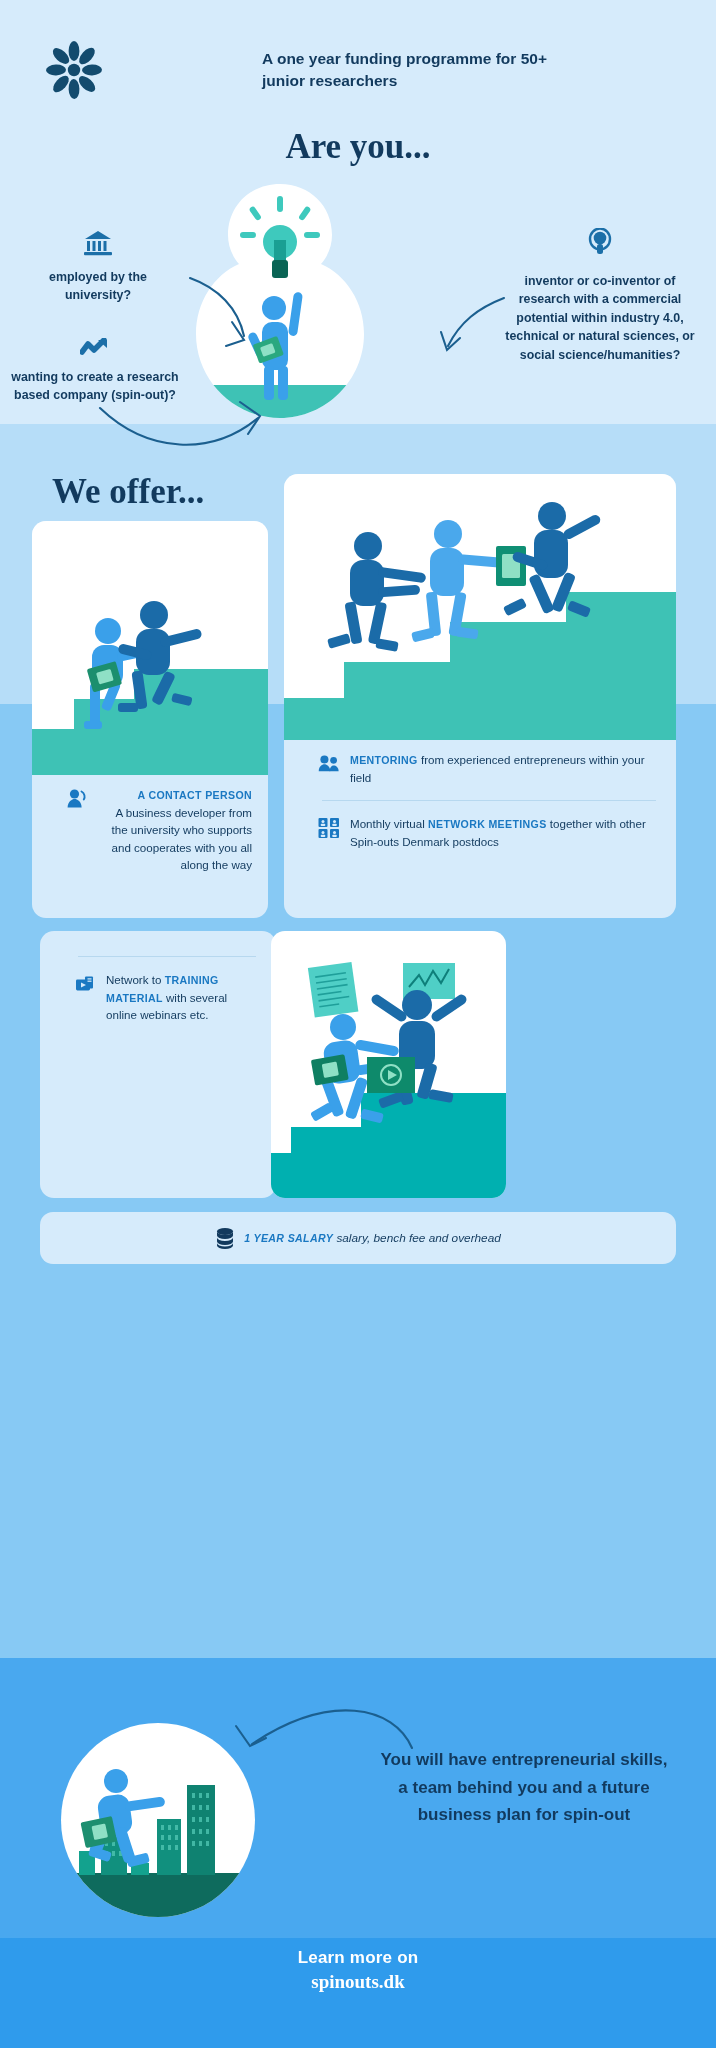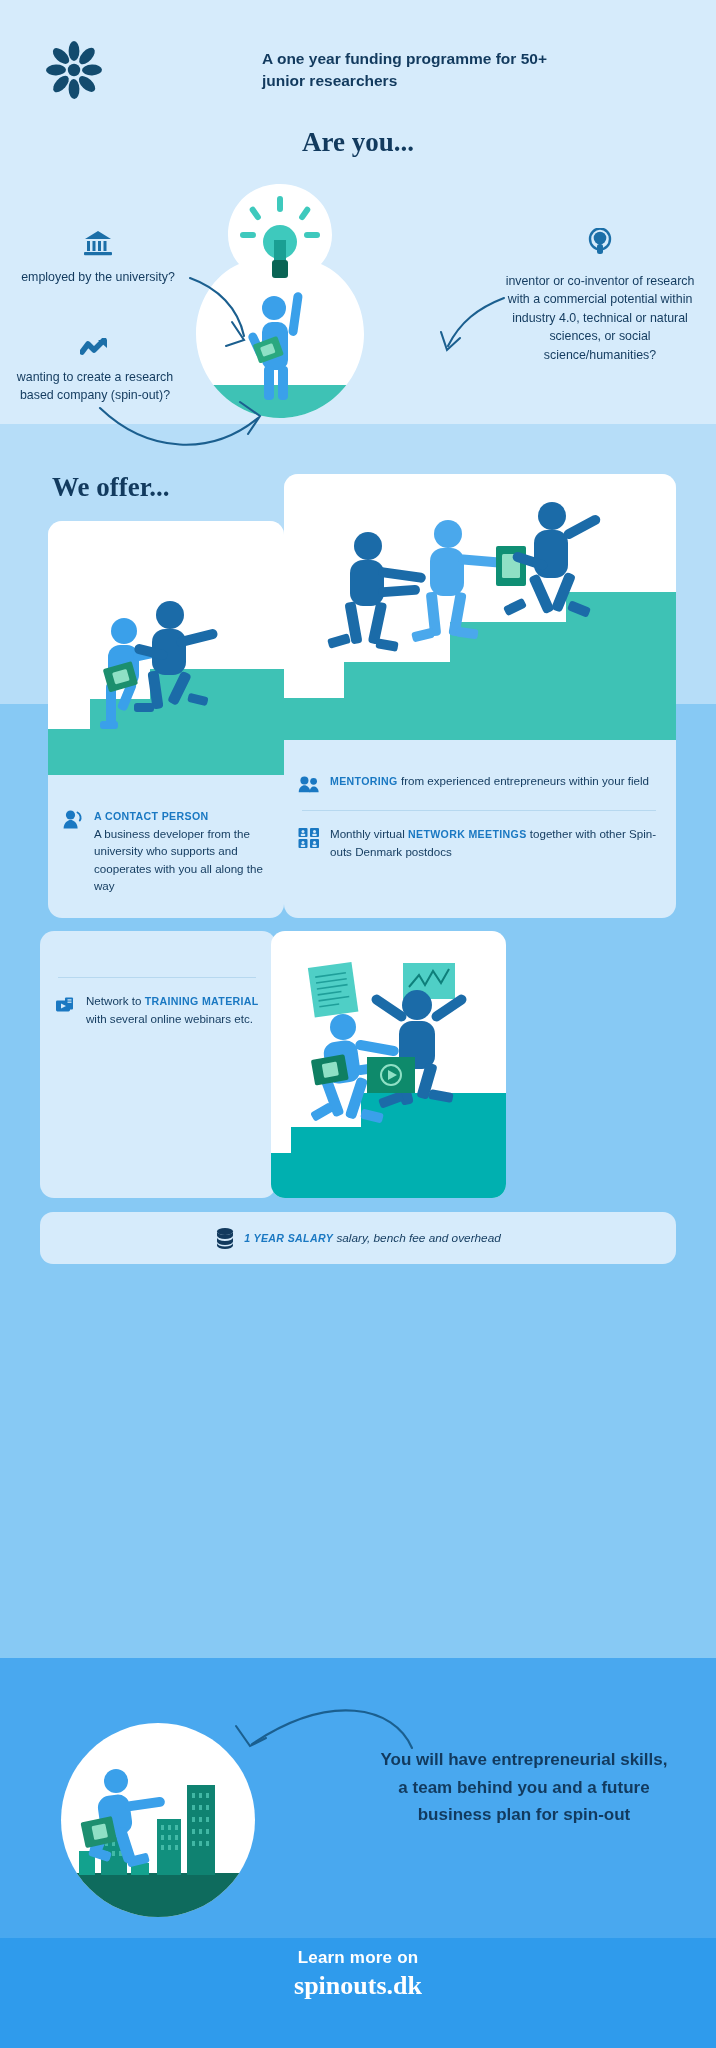--- a/index.html
+++ b/index.html
@@ -23,44 +23,44 @@
   .logo-wrap{position:absolute;left:42px;top:8px;display:flex;align-items:center;}
   .logo-mark{width:64px;height:64px;position:relative;flex:none;}
   .logo-text{margin-left:10px;line-height:1;}
   .logo-title{font-family:"Liberation Serif",serif;font-weight:bold;font-size:32px;color:#134b6e;letter-spacing:-.5px;}
   .logo-sub{font-family:"Liberation Sans",sans-serif;font-size:20px;color:#2c6b8e;letter-spacing:.5px;margin-top:1px;}
   .tagline{position:absolute;left:262px;top:18px;width:300px;
     font-size:15.5px;font-weight:bold;color:#123a5e;line-height:1.45;}
 
   
   .sec-title{position:absolute;font-family:"Liberation Serif",serif;
-    font-size:27px;color:#123a5e;font-weight:bold;}
+    font-size:35px;color:#123a5e;font-weight:bold;}
   #are-you-title{top:127px;left:0;width:716px;text-align:center;}
   #we-offer-title{top:472px;left:52px;}
 
   
   .hero{position:absolute;left:192px;top:180px;width:176px;height:252px;}
   .blob{position:absolute;left:0;top:0;width:176px;height:252px;}
 
   
-  .bullet{position:absolute;color:#123a5e;font-size:12.4px;font-weight:normal;line-height:1.5;}
+  .bullet{position:absolute;color:#123a5e;font-size:12.4px;font-weight:bold;line-height:1.5;}
   .bullet .ic{display:block;margin:0 auto 6px auto;}
   #b-univ{left:18px;top:230px;width:160px;text-align:center;}
   #b-create{left:10px;top:338px;width:170px;text-align:center;}
   #b-inventor{left:500px;top:228px;width:200px;text-align:center;}
   #b-inventor .ic{margin-bottom:8px;}
 
   .arrows{position:absolute;left:0;top:150px;width:716px;height:300px;pointer-events:none;}
 
   
   .card{position:absolute;background:#d6ebfb;border-radius:14px;overflow:hidden;}
   .card-img{position:relative;width:100%;overflow:hidden;background:#ffffff;}
-  .card-body{padding:32px 16px 16px 14px;}
-
-  #card-contact{left:48px;top:521px;width:236px;height:397px;}
+  .card-body{padding:11px 16px 16px 14px;margin-left:20px;}
+
+  #card-contact{left:32px;top:521px;width:236px;height:397px;text-align:right;}
   #card-contact .card-img{height:254px;}
   #card-mentor{left:284px;top:474px;width:392px;height:444px;}
   #card-mentor .card-img{height:266px;}
   #card-master{left:40px;top:931px;width:236px;height:267px;}
   #card-video{left:271px;top:931px;width:235px;height:267px;background:#ffffff;}
   #card-salary{left:40px;top:1212px;width:636px;height:52px;border-radius:13px;}
 
   .item{display:flex;align-items:flex-start;gap:10px;}
   .item .icon{flex:none;width:22px;height:22px;margin-top:2px;}
   .item .txt{font-size:11.6px;line-height:1.52;color:#123a5e;}
@@ -72,21 +72,21 @@
 
   
   .outcome-circle{position:absolute;left:61px;top:1723px;width:194px;height:194px;
     border-radius:50%;background:#ffffff;overflow:hidden;}
   .outcome-text{position:absolute;left:380px;top:1746px;width:288px;text-align:center;
     font-size:17px;font-weight:bold;color:#123a5e;line-height:1.62;}
 
   
   .footer{position:absolute;left:0;top:1948px;width:716px;text-align:center;color:#ffffff;}
   .footer .learn{font-size:17px;font-weight:bold;letter-spacing:.2px;}
-  .footer .url{font-family:"Liberation Serif",serif;font-size:26px;font-weight:bold;margin-top:3px;}
+  .footer .url{font-family:"Liberation Serif",serif;font-size:19px;font-weight:bold;margin-top:3px;}
 </style>
 </head>
 <body>
 
 <div class="page">
 
   <div class="band band-1"></div>
   <div class="band band-2"></div>
   <div class="band band-3"></div>
   <div class="band band-4"></div>

